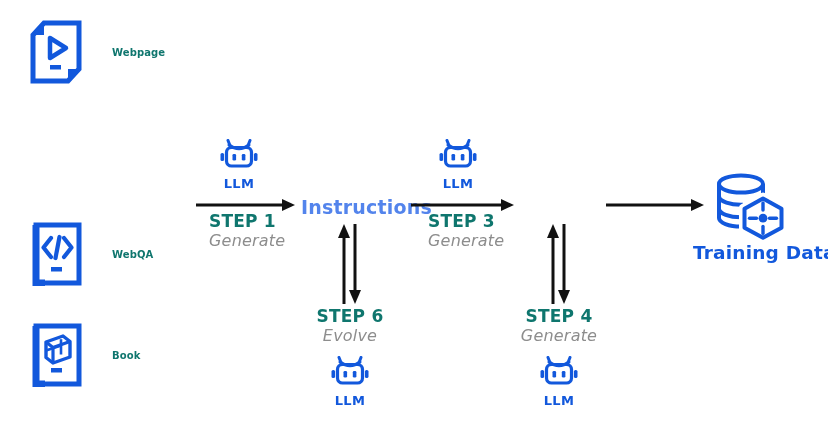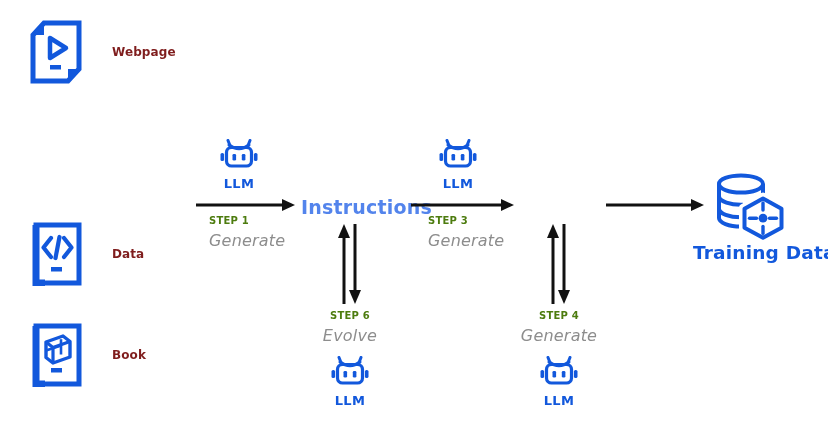--- a/index.html
+++ b/index.html
@@ -33,23 +33,23 @@
     align-items: center;
   }
   .source-row .src-icon {
     width: 52px;
     height: 64px;
     flex: 0 0 52px;
     display: block;
   }
   .source-row .src-label {
     margin-left: 30px;
-    font-size: 12px;
-    font-weight: 700;
-    color: #7f1d1d;
+    font-size: 10px;
+    font-weight: 700;
+    color: #0f766e;
     letter-spacing: .1px;
     white-space: nowrap;
   }
 
   
   .node-title {
     position: absolute;
     font-size: 19px;
     font-weight: 700;
     color: #5384ec;
@@ -65,23 +65,23 @@
     letter-spacing: .2px;
     white-space: nowrap;
   }
 
   
   .step-block {
     position: absolute;
     white-space: nowrap;
   }
   .step-block .step-no {
-    font-size: 10px;
-    font-weight: 700;
-    color: #4d7c0f;
+    font-size: 17px;
+    font-weight: 700;
+    color: #0f766e;
     letter-spacing: .2px;
     line-height: 16px;
   }
   .step-block .step-verb {
     font-size: 16px;
     font-weight: 400;
     font-style: italic;
     color: #8d8d8d;
     letter-spacing: .2px;
     line-height: 18px;
@@ -141,21 +141,21 @@
 
   <div class="source-row" style="top:214px;">
     <svg class="src-icon" viewBox="0 0 52 64">
       <path d="M6 3 H49 V61 H6 V3 Z" fill="none" stroke="#1258dc" stroke-width="5"></path>
       <path d="M6 3 V61 H15" fill="none" stroke="#1258dc" stroke-width="7"></path>
       <path d="M21 16 L13.5 25.5 L21 35" fill="none" stroke="#1258dc" stroke-width="4.2" stroke-linecap="round" stroke-linejoin="round"></path>
       <path d="M34 16 L41.5 25.5 L34 35" fill="none" stroke="#1258dc" stroke-width="4.2" stroke-linecap="round" stroke-linejoin="round"></path>
       <path d="M29.5 15 L25.5 36" fill="none" stroke="#1258dc" stroke-width="4.2" stroke-linecap="round"></path>
       <rect x="21" y="45" width="11" height="4.5" fill="#1258dc"></rect>
     </svg>
-    <span class="src-label">Data</span>
+    <span class="src-label">WebQA</span>
   </div>
 
   <div class="source-row" style="top:315px;">
     <svg class="src-icon" viewBox="0 0 52 64">
       <path d="M6 3 H49 V61 H6 V3 Z" fill="none" stroke="#1258dc" stroke-width="5"></path>
       <path d="M6 3 V61 H15" fill="none" stroke="#1258dc" stroke-width="7"></path>
       <path d="M16 19 L33 13 L40 18.5 L40 34 L23 40 L16 34.5 Z" fill="none" stroke="#1258dc" stroke-width="3.4" stroke-linejoin="round"></path>
       <path d="M16 19 L23 24.5 L40 18.5" fill="none" stroke="#1258dc" stroke-width="3.2" stroke-linejoin="round"></path>
       <path d="M23 24.5 L23 40" fill="none" stroke="#1258dc" stroke-width="3.2"></path>
       <path d="M16 27.5 L31 22.5" fill="none" stroke="#1258dc" stroke-width="2.6"></path>

